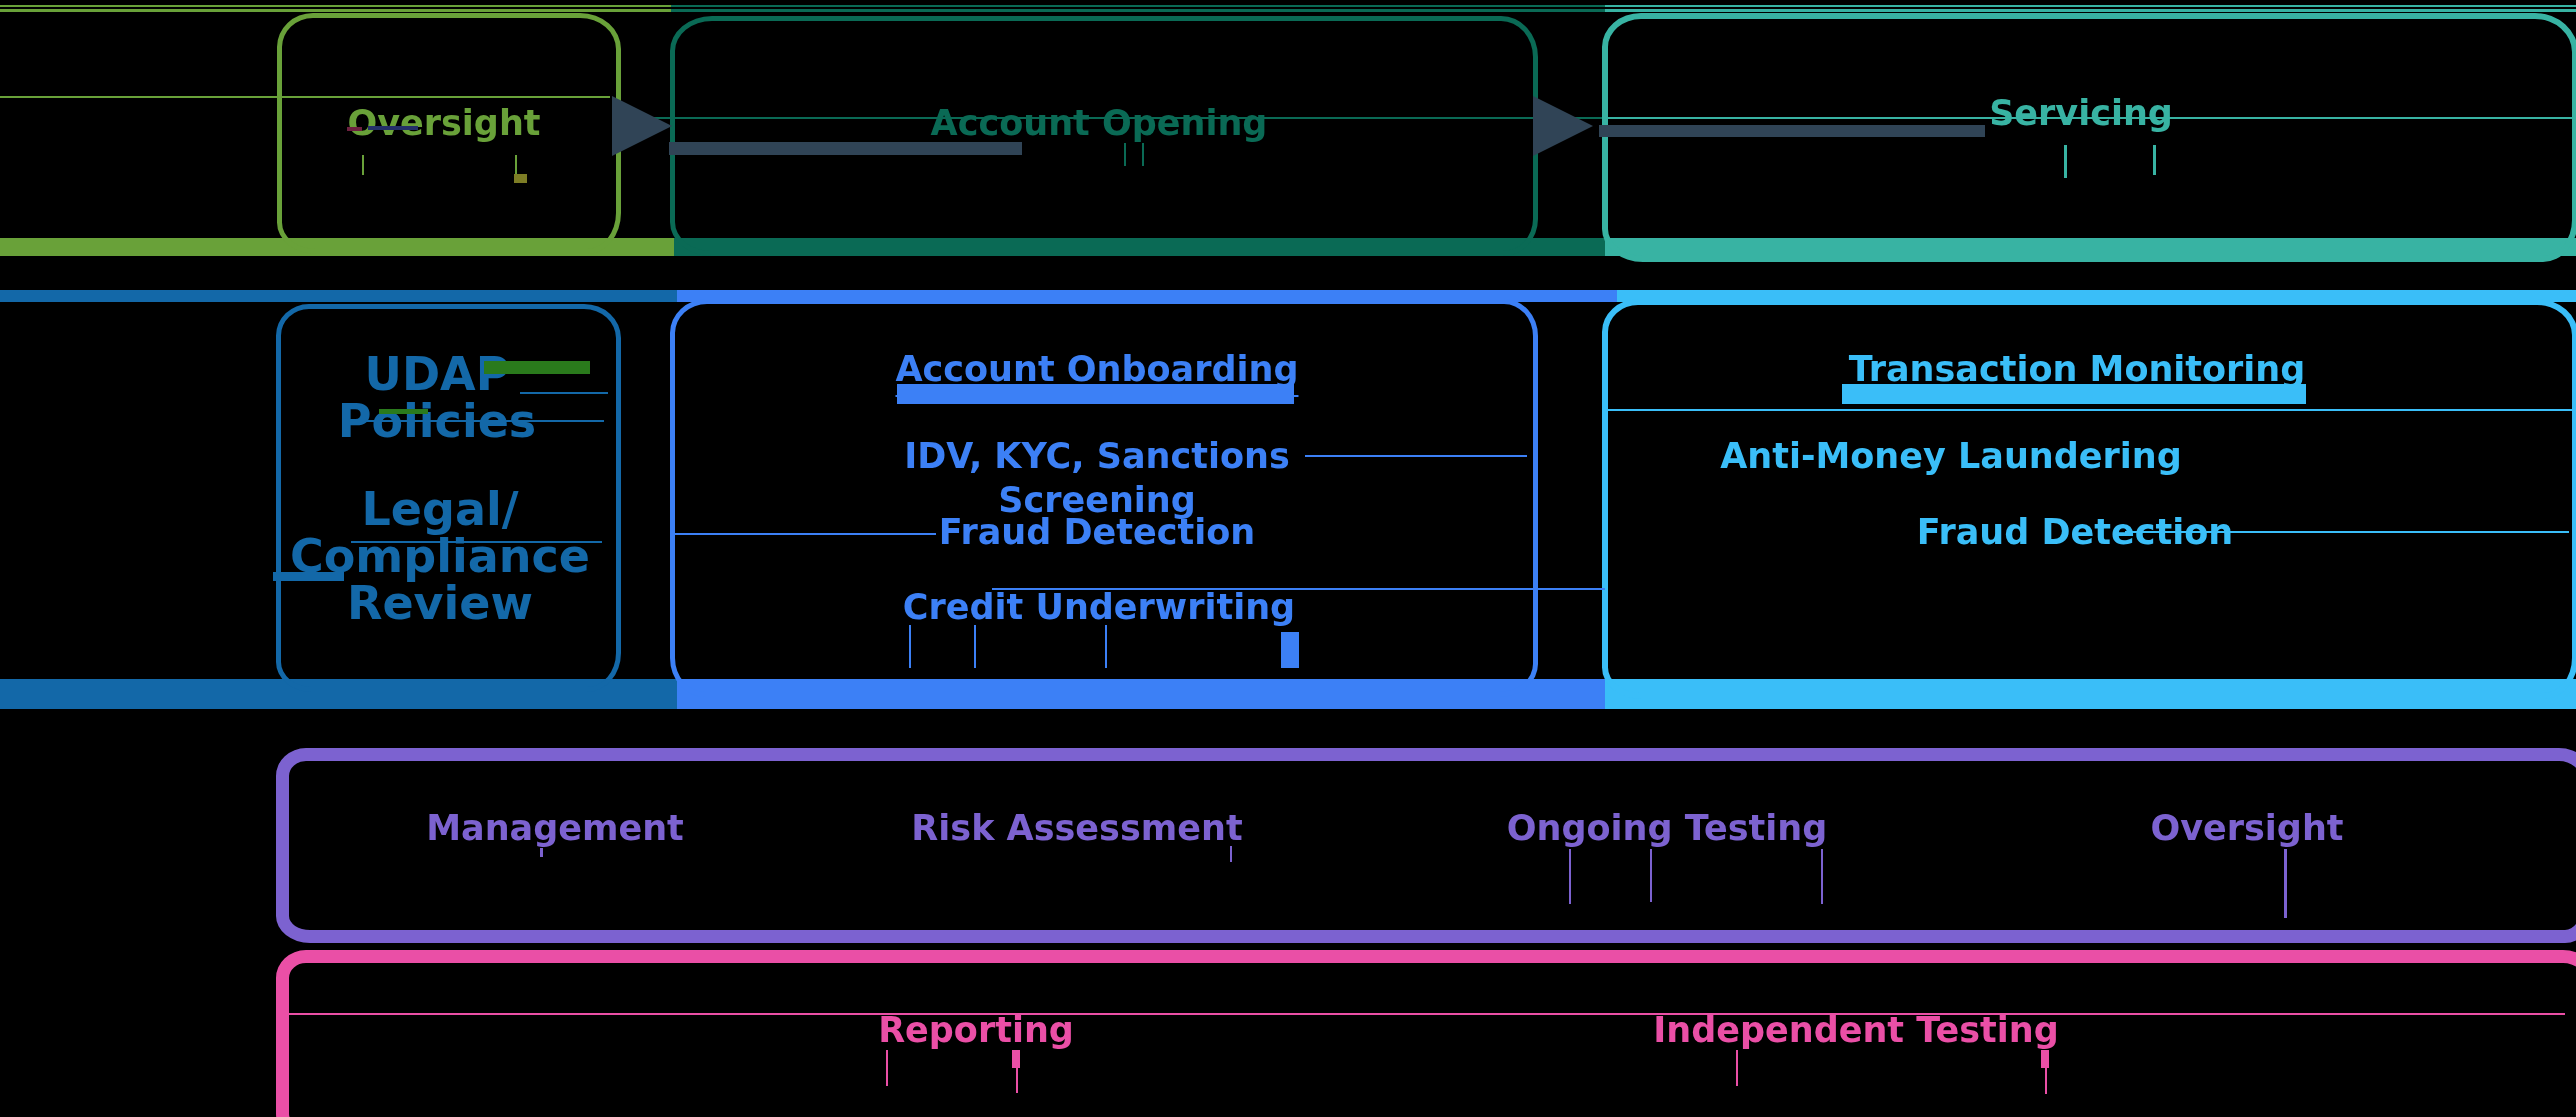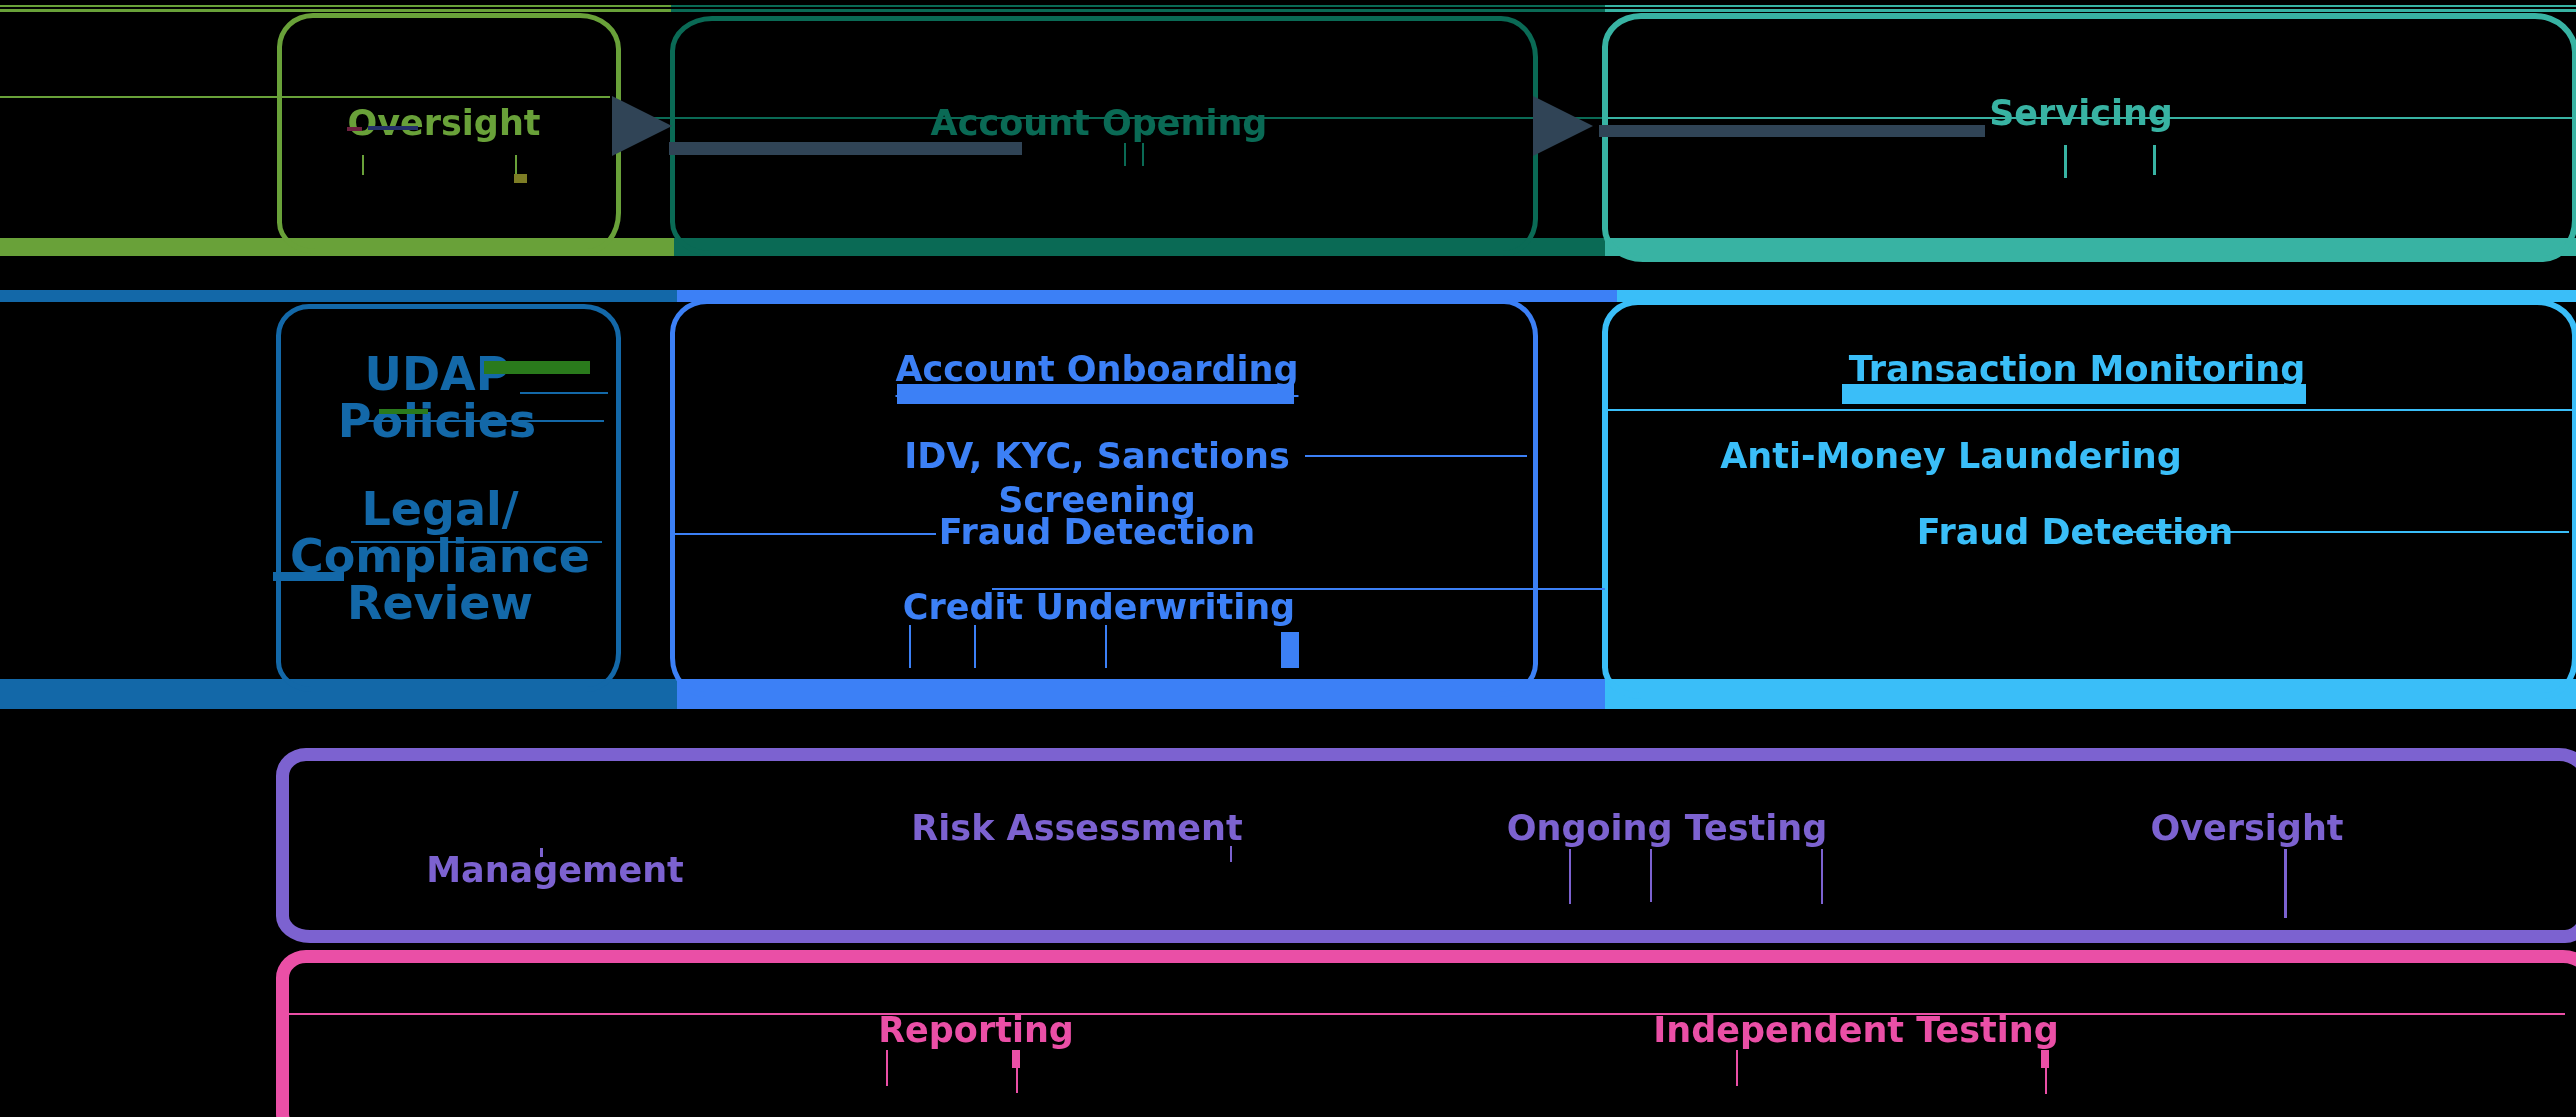--- a/index.html
+++ b/index.html
@@ -104,21 +104,21 @@
   <div class="mark" style="left:1281px;top:632px;width:18px;height:36px;background:#3c80f6"></div>
 
   <div class="lbl c-ltb underline" style="left:2077px;top:347px;">Transaction Monitoring</div>
   <div class="mark" style="left:1842px;top:384px;width:464px;height:20px;background:#3abef8"></div>
   <div class="mark" style="left:1604px;top:409px;width:972px;height:1.8px;background:#3abef8"></div>
   <div class="lbl c-ltb" style="left:1951px;top:434px;">Anti-Money Laundering</div>
   <div class="lbl c-ltb" style="left:2075px;top:510px;">Fraud Detection</div>
   <div class="mark" style="left:2125px;top:531px;width:444px;height:2.3px;background:#3abef8"></div>
 
   <div class="box" style="left:276px;top:748px;width:2292px;height:169px;border-width:13px;border-color:#7c62d0;border-radius:30px 35px 29px 34px / 28px 31.5px 35px 27px;"></div>
-  <div class="lbl c-pur" style="left:555px;top:806px;margin-top:42px;">Management</div>
+  <div class="lbl c-pur" style="left:555px;top:806px;">Management</div>
   <div class="lbl c-pur" style="left:1077px;top:806px;">Risk Assessment</div>
   <div class="lbl c-pur" style="left:1667px;top:806px;">Ongoing Testing</div>
   <div class="lbl c-pur" style="left:2247px;top:806px;">Oversight</div>
   <div class="mark" style="left:540px;top:848px;width:2.9px;height:9.3px;background:#7c62d0"></div>
   <div class="mark" style="left:1230px;top:846px;width:2.3px;height:16.3px;background:#7c62d0"></div>
   <div class="mark" style="left:1569px;top:849px;width:2.3px;height:55px;background:#7c62d0"></div>
   <div class="mark" style="left:1650px;top:849px;width:2.3px;height:53px;background:#7c62d0"></div>
   <div class="mark" style="left:1821px;top:849px;width:2.3px;height:55px;background:#7c62d0"></div>
   <div class="mark" style="left:2284px;top:849px;width:2.9px;height:69px;background:#7c62d0"></div>
 

